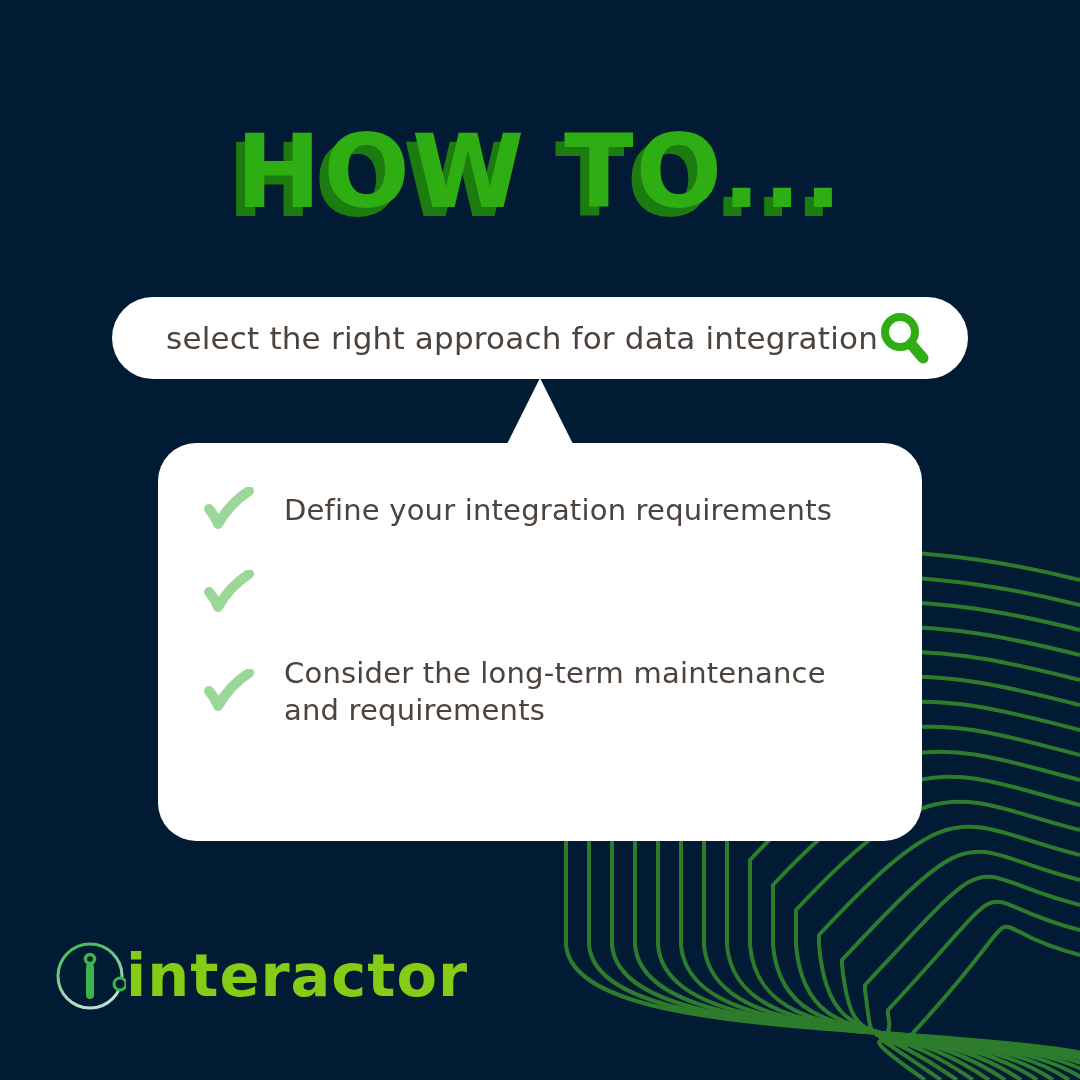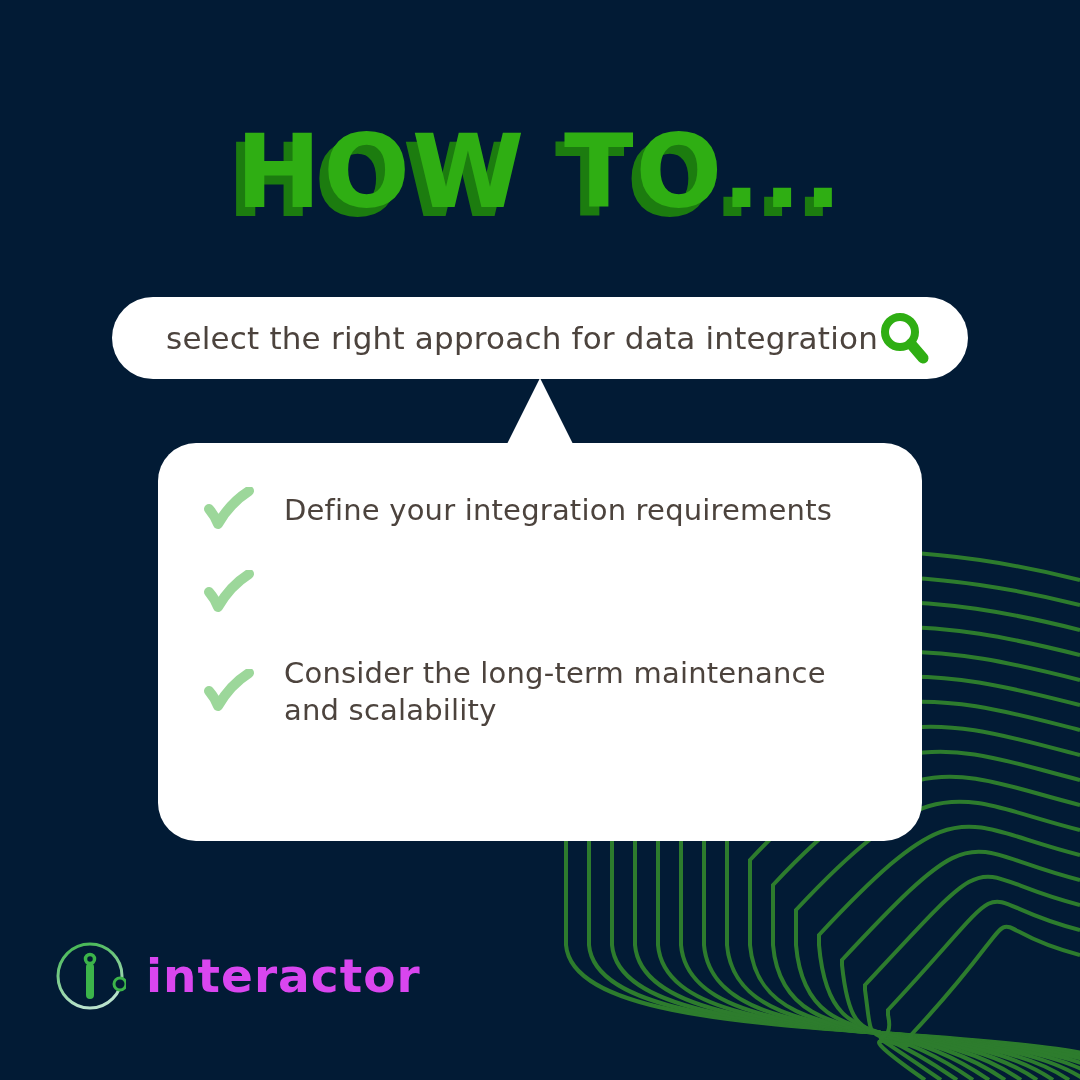--- a/index.html
+++ b/index.html
@@ -39,21 +39,21 @@
     margin-left:30px;font-size:29px;line-height:37px;color:#4C433D;
     letter-spacing:0.2px;max-width:592px;
   }
   
   .brand{
     position:absolute;left:54px;top:940px;z-index:2;
     display:flex;align-items:center;
   }
   .brand-mark{width:72px;height:72px;flex:0 0 auto;}
   .brand-name{
-    margin-left:20px;font-size:47px;font-weight:bold;color:#d946ef;
+    font-size:59px;font-weight:bold;color:#84cc16;
     letter-spacing:1px;line-height:72px;
   }
 </style>
 </head>
 <body>
 
 <div class="canvas">
 
   <svg class="waves" viewBox="0 0 1080 1080" aria-hidden="true">
       <path d="M 1080 580 C 960 550, 706 510, 566 660 L 566 945 C 576 1060, 1065 1010, 1165 1080" fill="none" stroke="#2D7C2D" stroke-width="4"></path>
@@ -101,21 +101,21 @@
     <div class="row">
       <svg class="check" viewBox="0 0 52 44">
         <path d="M7 22 Q13 29 16 37 Q28 16 47 4" fill="none" stroke="#9CD79A" stroke-width="10" stroke-linecap="round" stroke-linejoin="round"></path>
       </svg>
     </div>
 
     <div class="row">
       <svg class="check" viewBox="0 0 52 44">
         <path d="M7 22 Q13 29 16 37 Q28 16 47 4" fill="none" stroke="#9CD79A" stroke-width="10" stroke-linecap="round" stroke-linejoin="round"></path>
       </svg>
-      <div class="row-label">Consider the long-term maintenance and scalability</div>
+      <div class="row-label">Consider the long-term maintenance and requirements</div>
     </div>
 
   </div>
 
   <div class="brand">
     <svg class="brand-mark" viewBox="0 0 72 72">
       <defs>
         <linearGradient id="ringGrad" x1="0" y1="0" x2="0.3" y2="1">
           <stop offset="0" stop-color="#3CB44A"></stop>
           <stop offset="1" stop-color="#B9E2CC"></stop>

